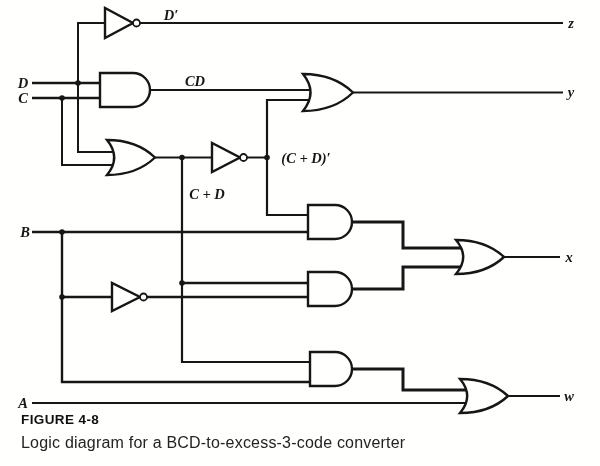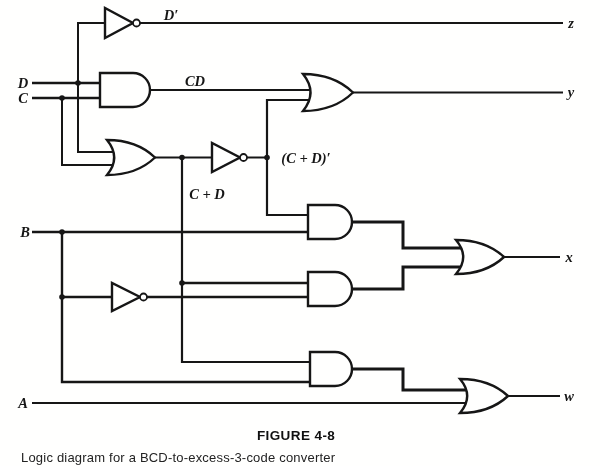--- a/index.html
+++ b/index.html
@@ -5,27 +5,27 @@
   html,body{margin:0;padding:0;background:#fff;}
   .stage{
     position:relative;width:600px;height:466px;background:#fffffe;overflow:hidden;
     font-family:"Liberation Sans",sans-serif;
   }
   svg{position:absolute;left:0;top:0;}
   svg text{
     font-family:"Liberation Serif","DejaVu Serif",serif;
     font-style:italic;font-weight:700;
   }
-  .caption{position:absolute;left:21px;top:428px;text-align:right;}
+  .caption{position:absolute;left:21px;top:412px;}
   .caption-title{
     font-family:"Liberation Sans",sans-serif;font-weight:bold;font-size:13.5px;
     letter-spacing:.4px;color:#101010;
   }
   .caption-text{
-    font-family:"Liberation Sans",sans-serif;font-size:13px;color:#232323;
+    font-family:"Liberation Sans",sans-serif;font-size:16px;color:#232323;
     margin-top:7px;letter-spacing:.2px;
   }
 </style>
 </head>
 <body>
 
 <div class="stage">
   <svg id="diagram" width="600" height="466" viewBox="0 0 600 466">
       <polyline points="32,83 104,83" fill="none" stroke="#161616" stroke-width="2.4" stroke-linejoin="miter"></polyline>
       <polyline points="32,98 104,98" fill="none" stroke="#161616" stroke-width="2.4" stroke-linejoin="miter"></polyline>

